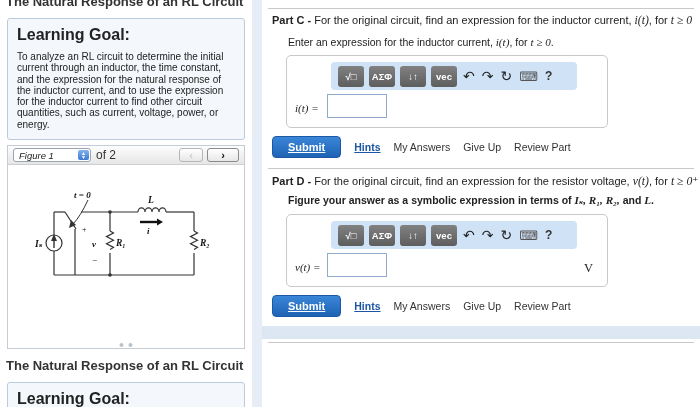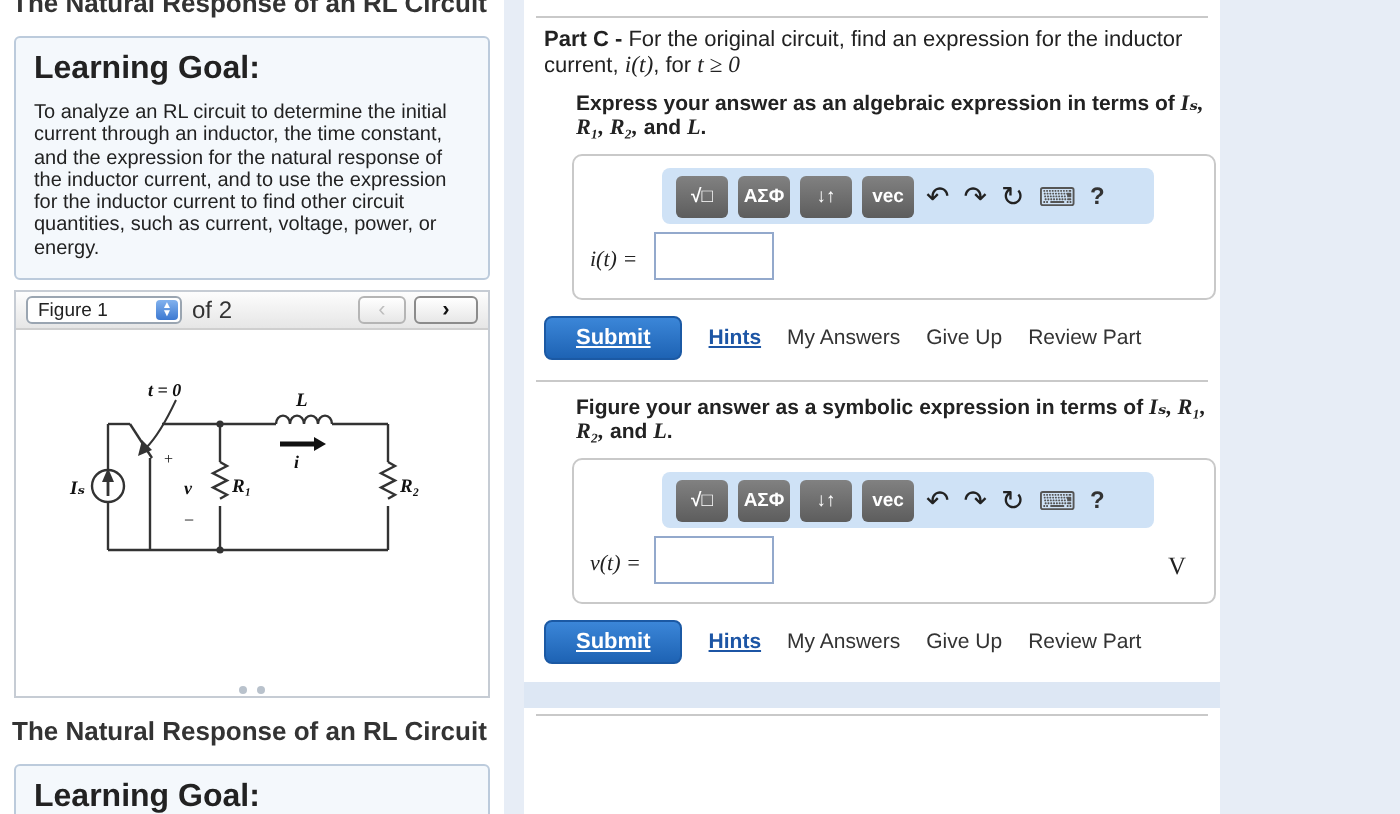--- a/index.html
+++ b/index.html
@@ -30,21 +30,21 @@
   .figure-panel {
     margin:5px 7px 0 7px; height:204px; border:1px solid #c6ccd4;
     background:#fff; position:relative;
   }
   .figure-bar {
     height:19px; background:linear-gradient(#fdfdfd,#e6e6e6);
     border-bottom:1px solid #cfcfcf; display:flex; align-items:center; padding:0 5px;
   }
   .combo {
     width:78px; height:14px; background:#fff; border:1px solid #9aa5b1; border-radius:3px;
-    font-size:9.5px; display:flex; align-items:center; padding-left:5px; position:relative;
+    font-size:9.5px; display:flex; align-items:center; padding-left:5px; position:relative;font-style:italic;
   }
   .combo-stepper {
     position:absolute; right:1px; top:1px; bottom:1px; width:11px; border-radius:2px;
     background:linear-gradient(#82b2ee,#3d79d1); color:#fff; font-size:5px; line-height:4px;
     display:flex; flex-direction:column; align-items:center; justify-content:center;
   }
   .of-label { margin-left:5px; font-size:12px; color:#333; }
   .fig-nav { margin-left:auto; display:flex; gap:4px; }
   .nav-btn {
     height:14px; border:1px solid #b5b5b5; border-radius:3px;
@@ -53,21 +53,21 @@
   }
   .nav-prev { width:24px; color:#bdbdbd; }
   .nav-next { width:32px; color:#111; font-weight:bold; border-color:#8b8b8b; }
   .circuit-wrap { position:absolute; left:26px; top:40px; }
   .fig-dots { position:absolute; bottom:1px; left:50%; transform:translateX(-50%); display:flex; gap:5px; }
   .dot { width:4px; height:4px; border-radius:50%; background:#b9c2cc; }
   .section2-title { margin:9px 0 0 6px; font-size:13px; font-weight:bold; color:#333; white-space:nowrap; }
 
   
   .right-col {
-    position:absolute; left:262px; top:0; width:348px; height:407px;
+    position:absolute; left:262px; top:0; width:438px; height:407px;
     background:#fff; overflow:hidden;
   }
   .hr { border-top:1px solid #c9c9c9; margin:0 6px; }
   .hr-top { margin-top:8px; }
   .part-head { margin:5px 0 0 10px; font-size:11px; }
   .part-head b { font-weight:bold; }
   .prompt { margin:9px 0 0 26px; font-size:10.5px; }
   .instruction { margin:6px 0 0 26px; font-size:10.5px; font-weight:bold; }
   .answer-box {
     margin:7px 0 0 24px; width:322px; height:73px;
@@ -206,22 +206,22 @@
     <div class="goal-text">To analyze an RL circuit to determine the initial current through an inductor, the time constant, and the expression for the natural response of the inductor current, and to use the expression for the inductor current to find other circuit quantities, such as current, voltage, power, or energy.</div>
   </div>
 </div>
 
 <div class="right-col">
   <div class="hr hr-top"></div>
 
   <div class="part-head">
     <b>Part C - </b><span>For the original circuit, find an expression for the inductor current, </span><span class="math">i(t)</span><span>, for </span><span class="math">t ≥ 0</span>
   </div>
-  <div class="instruction">
-    <span>Express your answer as an algebraic expression in terms of </span><span class="math">Iₛ, R₁, R₂,</span><span> and </span><span class="math">L</span><span>.</span>
+  <div class="prompt">
+    <span>Enter an expression for the inductor current, </span><span class="math">i(t)</span><span>, for </span><span class="math">t ≥ 0</span><span>.</span>
   </div>
 
   <div class="answer-box">
     <div class="mtoolbar">
       <button class="mbtn">
           <span>√□</span>
         </button>
       <button class="mbtn">ΑΣΦ</button>
       <button class="mbtn">↓↑</button>
       <button class="mbtn">vec</button>
@@ -238,20 +238,23 @@
   <div class="action-row">
     <button class="submit-btn">Submit</button>
     <span class="hints-link">Hints</span>
     <span class="action-link">My Answers</span>
     <span class="action-link">Give Up</span>
     <span class="action-link">Review Part</span>
   </div>
 
   <div class="hr hr-mid"></div>
 
+  <div class="part-head">
+    <b>Part D - </b><span>For the original circuit, find an expression for the resistor voltage, </span><span class="math">v(t)</span><span>, for </span><span class="math">t ≥ 0⁺</span>
+  </div>
   <div class="instruction">
     <span>Figure your answer as a symbolic expression in terms of </span><span class="math">Iₛ, R₁, R₂,</span><span> and </span><span class="math">L</span><span>.</span>
   </div>
 
   <div class="answer-box">
     <div class="mtoolbar">
       <button class="mbtn">
           <span>√□</span>
         </button>
       <button class="mbtn">ΑΣΦ</button>

